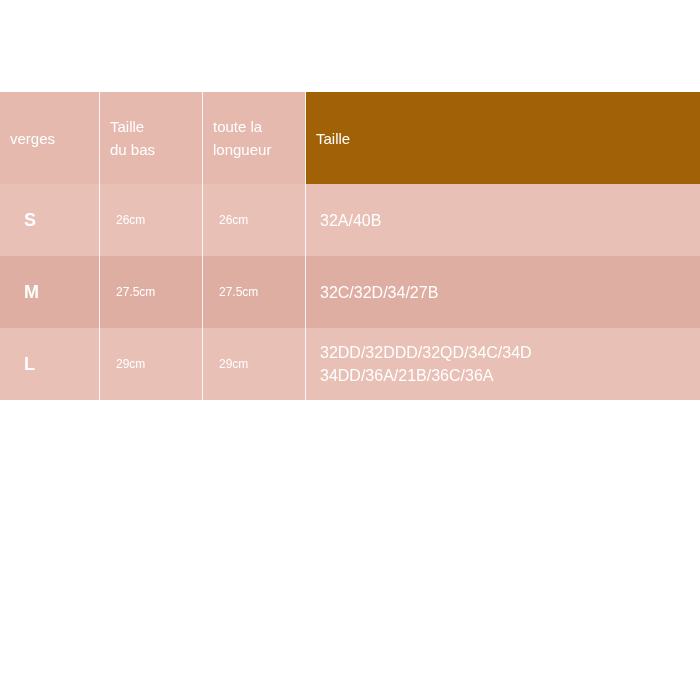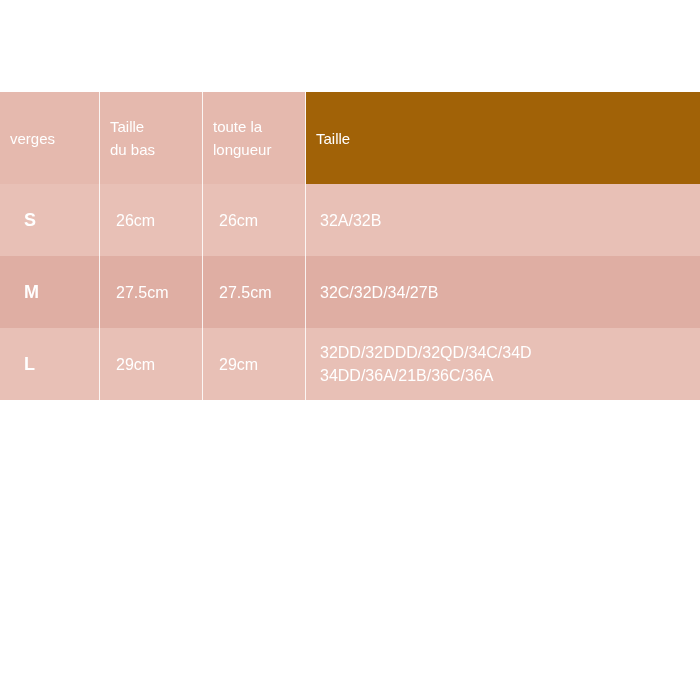--- a/index.html
+++ b/index.html
@@ -60,21 +60,21 @@
   tr.body td {
     height: 72px;
   }
   tr.body td.sizecell {
     font-size: 18px;
     font-weight: bold;
     padding-left: 24px;
     letter-spacing: 0.5px;
   }
   tr.body td.meas {
-    font-size: 16px;
+    font-size: 12px;
     padding-left: 16px;
   }
   tr.body td.taille {
     font-size: 16px;
     padding-left: 14px;
   }
   .line2 { display: block; }
   .hdr-line { display: block; }
   td.hdr-verges { font-size: 15px; padding-left: 14px; }
   td.hdr-col { font-size: 15px; padding-left: 14px; }
@@ -103,21 +103,21 @@
           <span class="hdr-line">longueur</span>
         </td>
         <td class="hdr-taille dark">Taille</td>
       </tr>
 
       <tr class="body r-light">
         <td class="sizecell vsep">S</td>
         <td class="meas vsep">26cm</td>
         <td class="meas vsep">26cm</td>
         <td class="taille">
-          <span class="line2">32A/32B</span>
+          <span class="line2">32A/40B</span>
         </td>
       </tr>
 
       <tr class="body r-dark">
         <td class="sizecell vsep">M</td>
         <td class="meas vsep">27.5cm</td>
         <td class="meas vsep">27.5cm</td>
         <td class="taille">
           <span class="line2">32C/32D/34/27B</span>
         </td>

